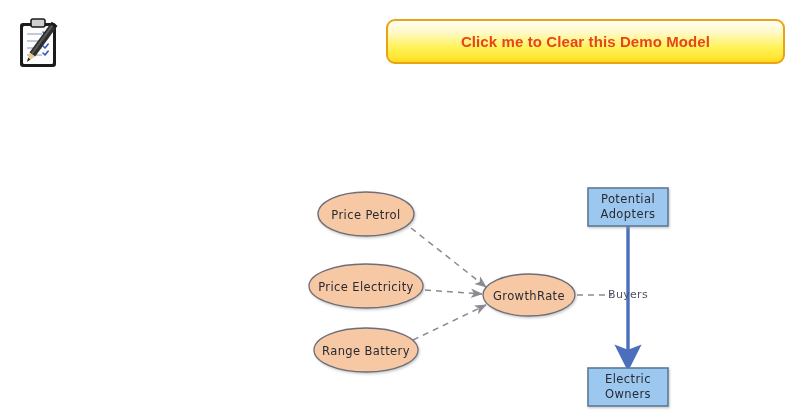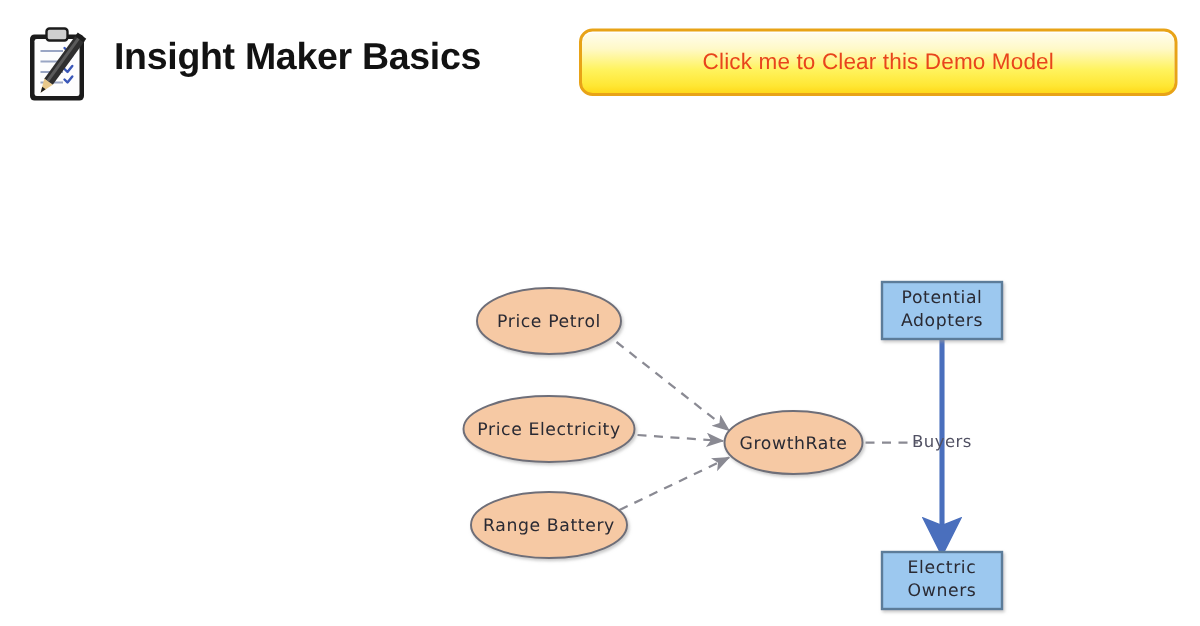--- a/index.html
+++ b/index.html
@@ -54,21 +54,21 @@
     border: 2px solid #e8a317;
     border-radius: 9px;
     background: linear-gradient(to bottom,
                 #fffdf0 0%,
                 #fff9c8 28%,
                 #fff35e 62%,
                 #ffe734 88%,
                 #ffd91a 100%);
     color: #e8441c;
     font-size: 15px;
-    font-weight: normal;
+    font-weight: bold;
     letter-spacing: 0.1px;
     display: flex;
     align-items: center;
     justify-content: center;
     cursor: pointer;
     box-shadow: inset 0 1px 0 rgba(255,255,255,0.9);
   }
 
   
   #diagram-canvas {
@@ -123,21 +123,20 @@
       <g transform="rotate(36 24 28)">
         <rect x="21.5" y="3" width="7" height="36" fill="#2f2f2f"></rect>
         <rect x="23.2" y="3" width="2" height="36" fill="#5a5a5a"></rect>
         <polygon points="21.5,39 28.5,39 25,48" fill="#e8c88a"></polygon>
         <polygon points="23.6,44.2 26.4,44.2 25,48" fill="#1b1b1b"></polygon>
         <rect x="21.5" y="1" width="7" height="3" fill="#1b1b1b"></rect>
       </g>
     </svg>
   </div>
 
-  <div id="page-title">Insight Maker Basics</div>
 
   <div id="clear-demo-button">Click me to Clear this Demo Model</div>
 </div>
 
 <div id="diagram-canvas">
   <svg id="diagram-svg" width="800" height="331" viewBox="0 86 800 331">
 
     <defs>
       <marker id="link-arrow" markerWidth="9" markerHeight="9" refX="7.4" refY="3.2" orient="auto" markerUnits="strokeWidth">
         <path d="M0,0 L8,3.2 L0,6.4 L2,3.2 z" fill="#8a8a93"></path>

